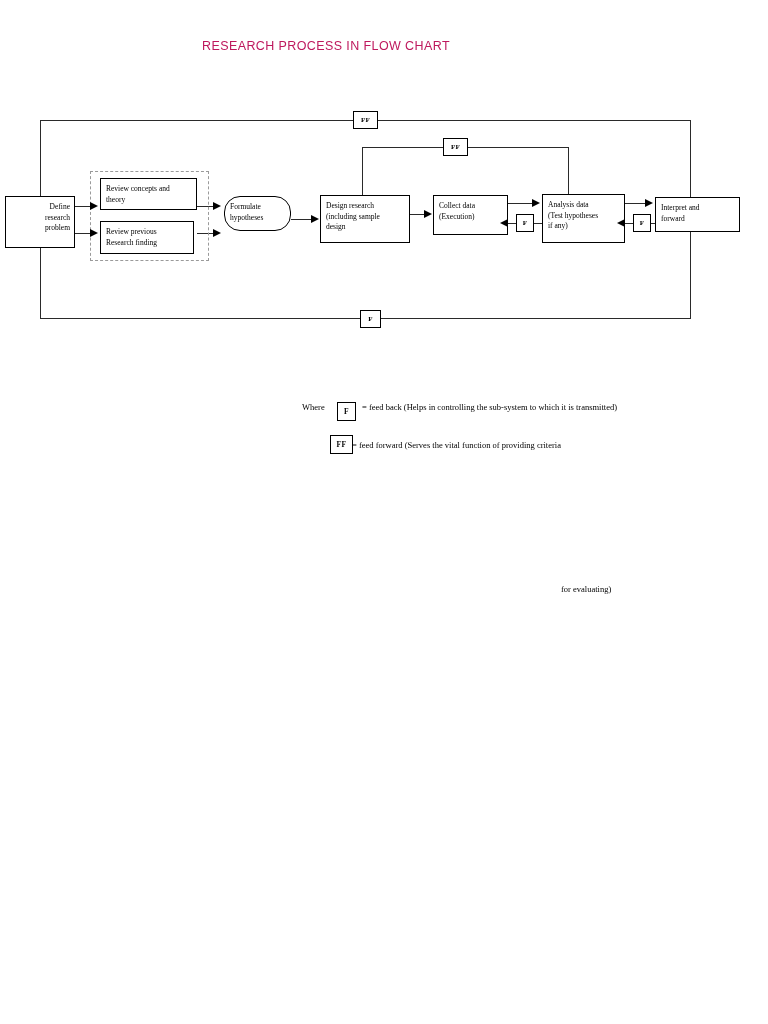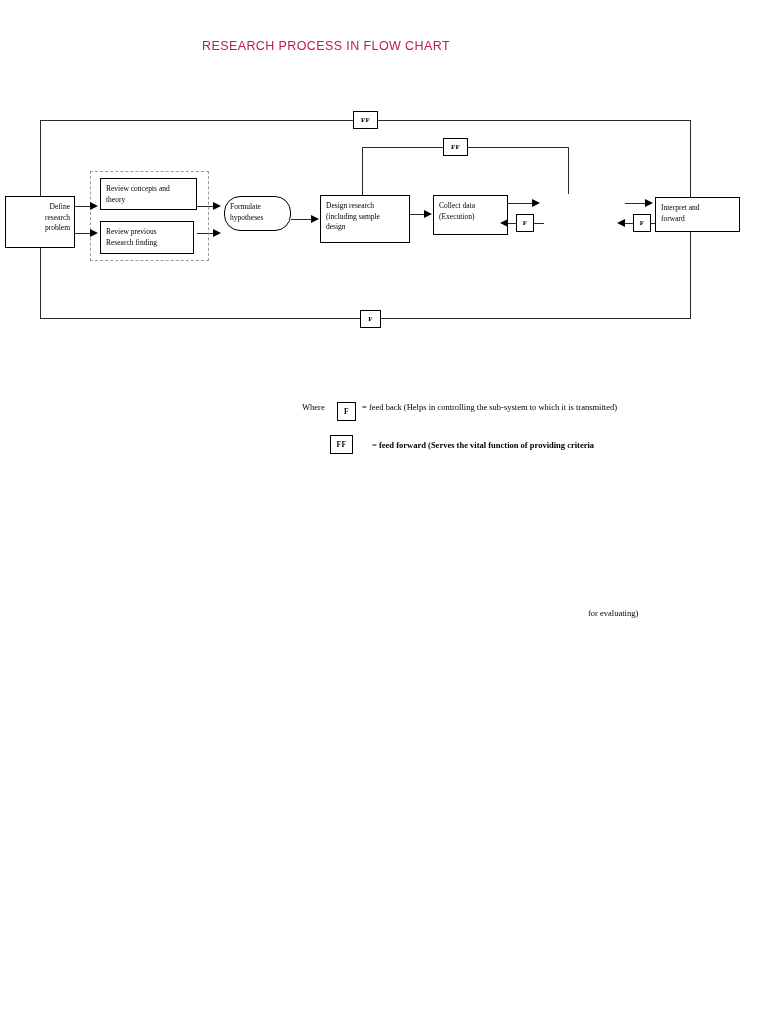--- a/index.html
+++ b/index.html
@@ -188,20 +188,25 @@
     <span>Design research</span>
     <span>(including sample</span>
     <span>design</span>
   </div>
 
   <div class="node" style="left:433px; top:195px; width:75px; height:40px;">
     <span>Collect data</span>
     <span>(Execution)</span>
   </div>
 
+  <div class="node" style="left:542px; top:194px; width:83px; height:49px;">
+    <span>Analysis data</span>
+    <span>(Test hypotheses</span>
+    <span>if any)</span>
+  </div>
 
   <div class="node" style="left:655px; top:197px; width:85px; height:35px;">
     <span>Interpret and</span>
     <span>forward</span>
   </div>
 
   <div class="hline" style="left:75px; top:206px; width:15px;"></div>
   <div class="arrow right" style="left:90px; top:202px;"></div>
 
   <div class="hline thick" style="left:75px; top:233px; width:15px;"></div>
@@ -236,17 +241,17 @@
   <div class="marker" style="left:633px; top:214px; width:18px; height:18px;">F</div>
 
   <div class="legend-text" style="left:302px; top:401px;">Where</div>
 
   <div class="legend-box" style="left:337px; top:402px; width:19px; height:19px;">F</div>
 
   <div class="legend-text" style="left:362px; top:401px;">= feed back (Helps in controlling the sub-system to which it is transmitted)</div>
 
   <div class="legend-box" style="left:330px; top:435px; width:23px; height:19px;">FF</div>
 
-  <div class="legend-text" style="left:372px; top:439px;font-weight:bold;">= feed forward (Serves the vital function of providing criteria</div>
-
-  <div class="legend-text" style="left:588px; top:583px;margin-top:24px;">for evaluating)</div>
+  <div class="legend-text" style="left:352px; top:439px;">= feed forward (Serves the vital function of providing criteria</div>
+
+  <div class="legend-text" style="left:561px; top:583px;">for evaluating)</div>
 
 </div>
 
 </body></html>

